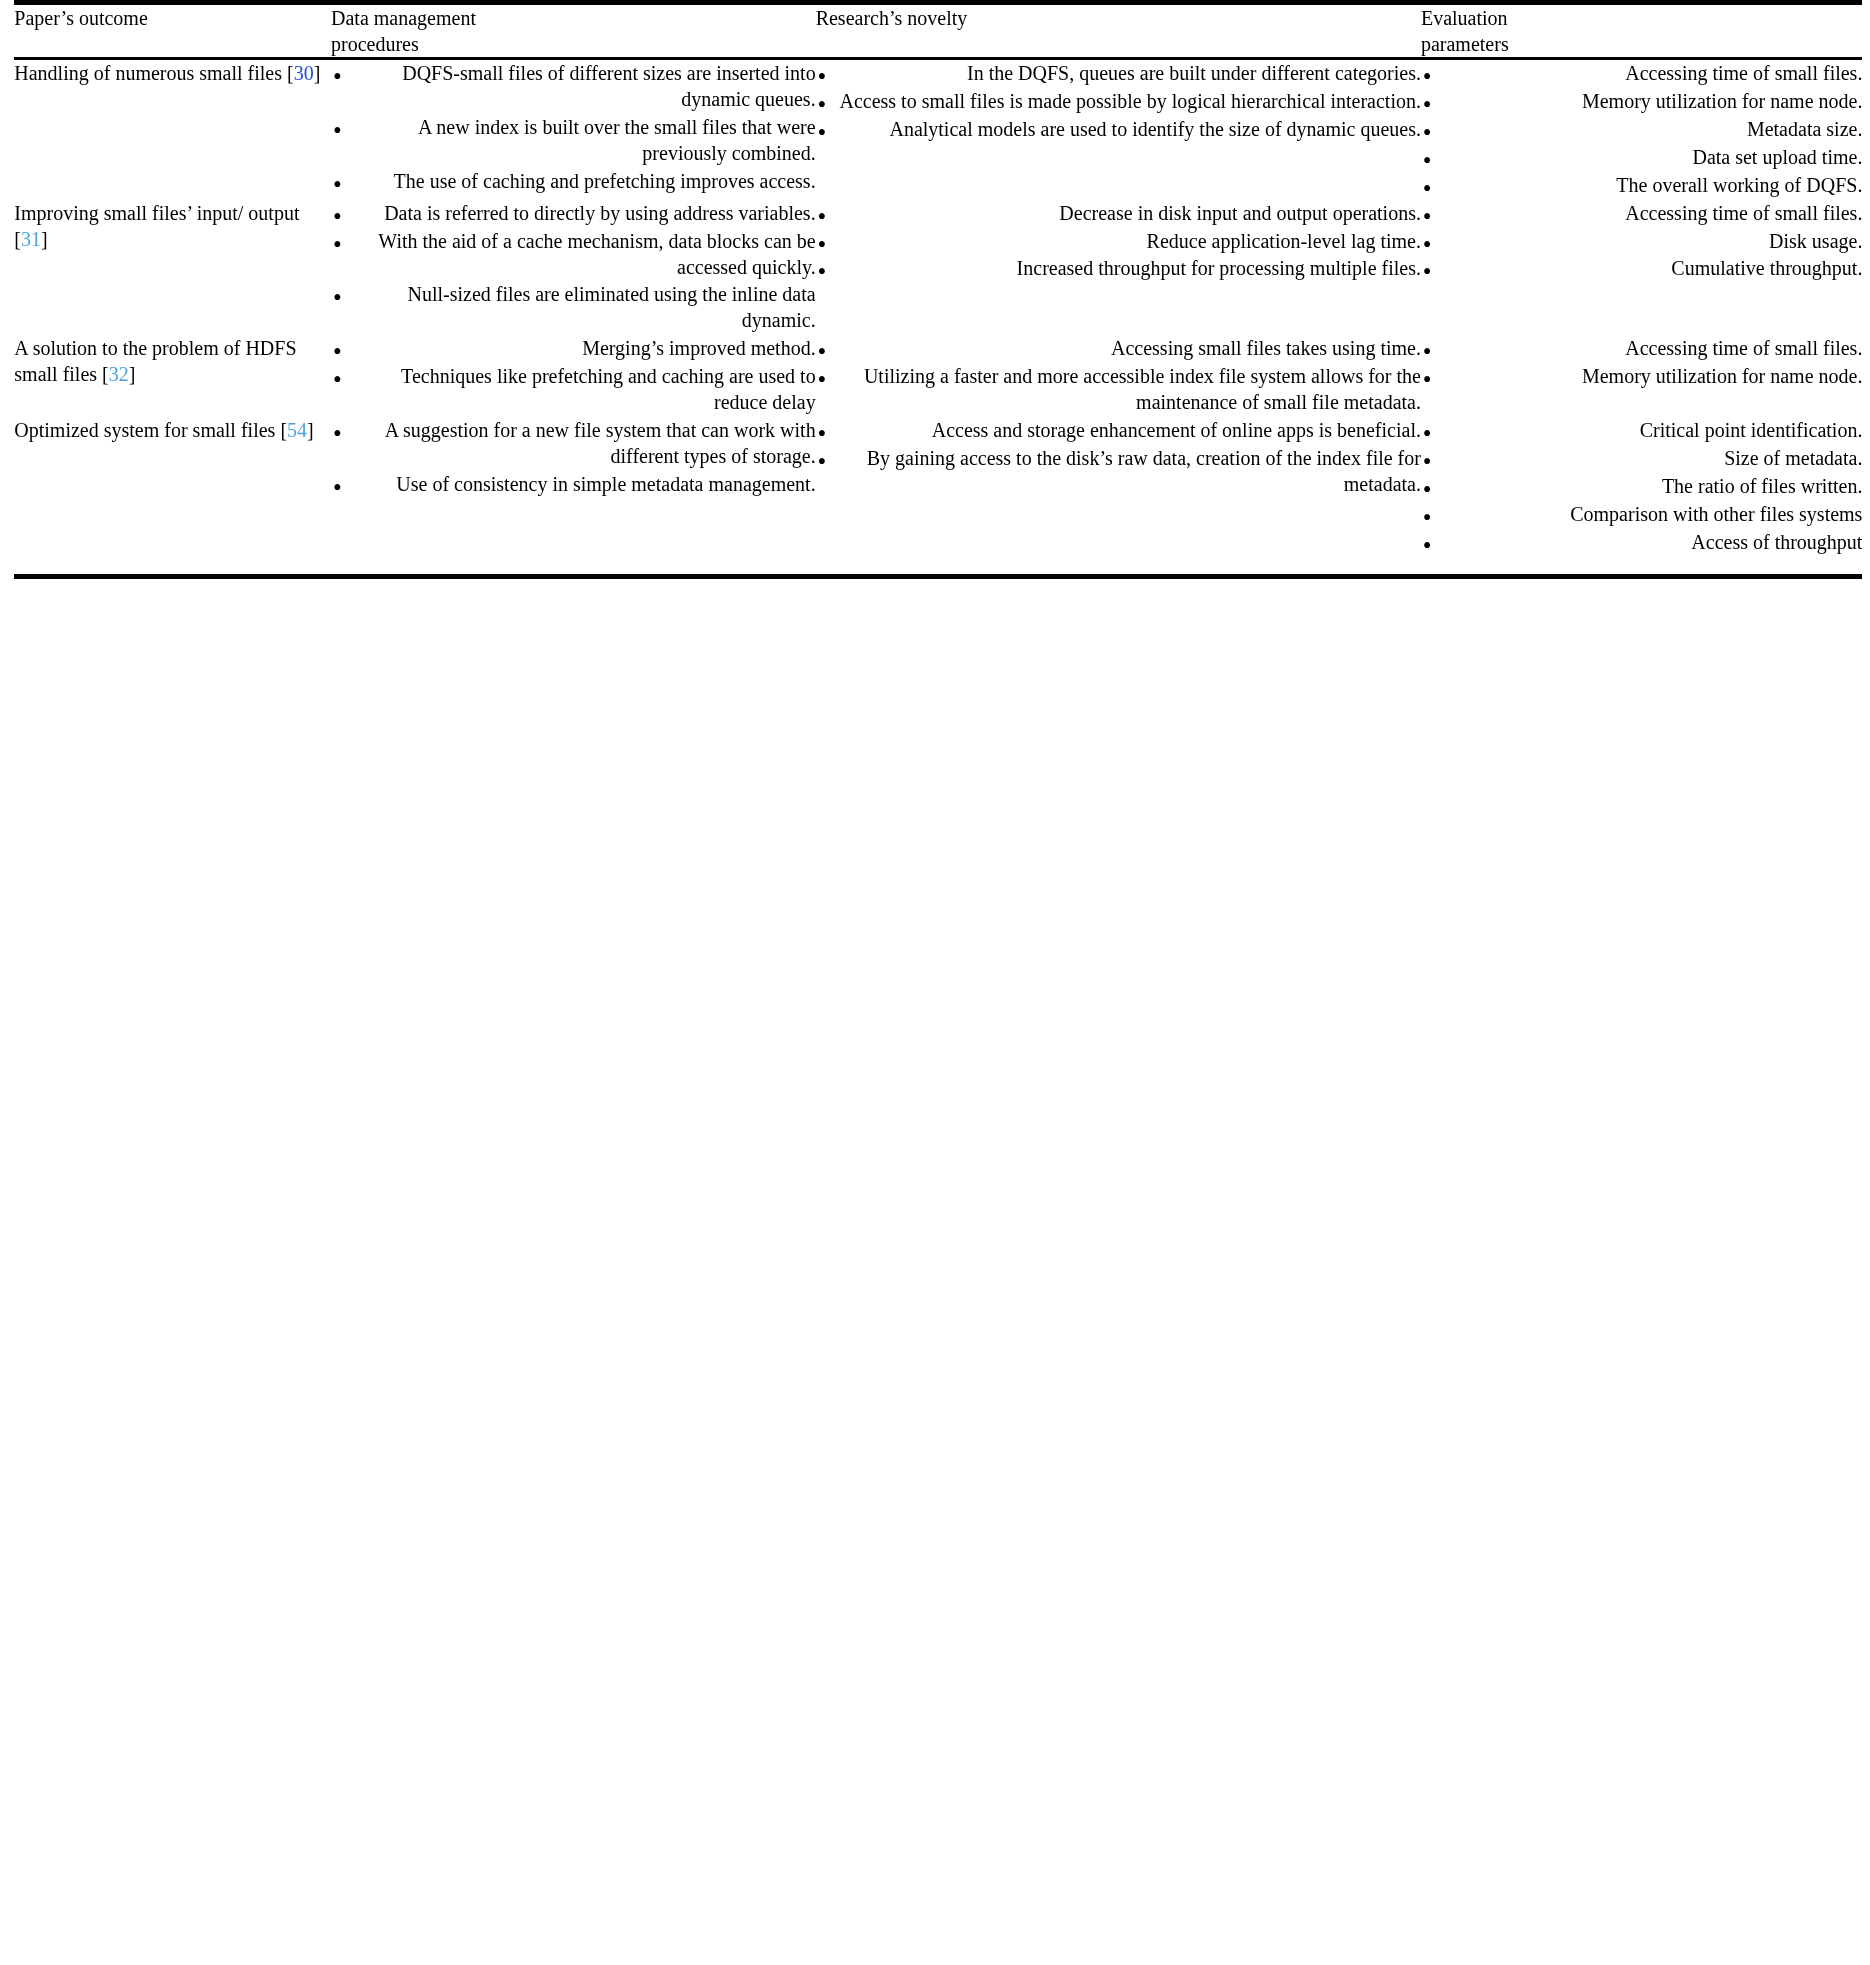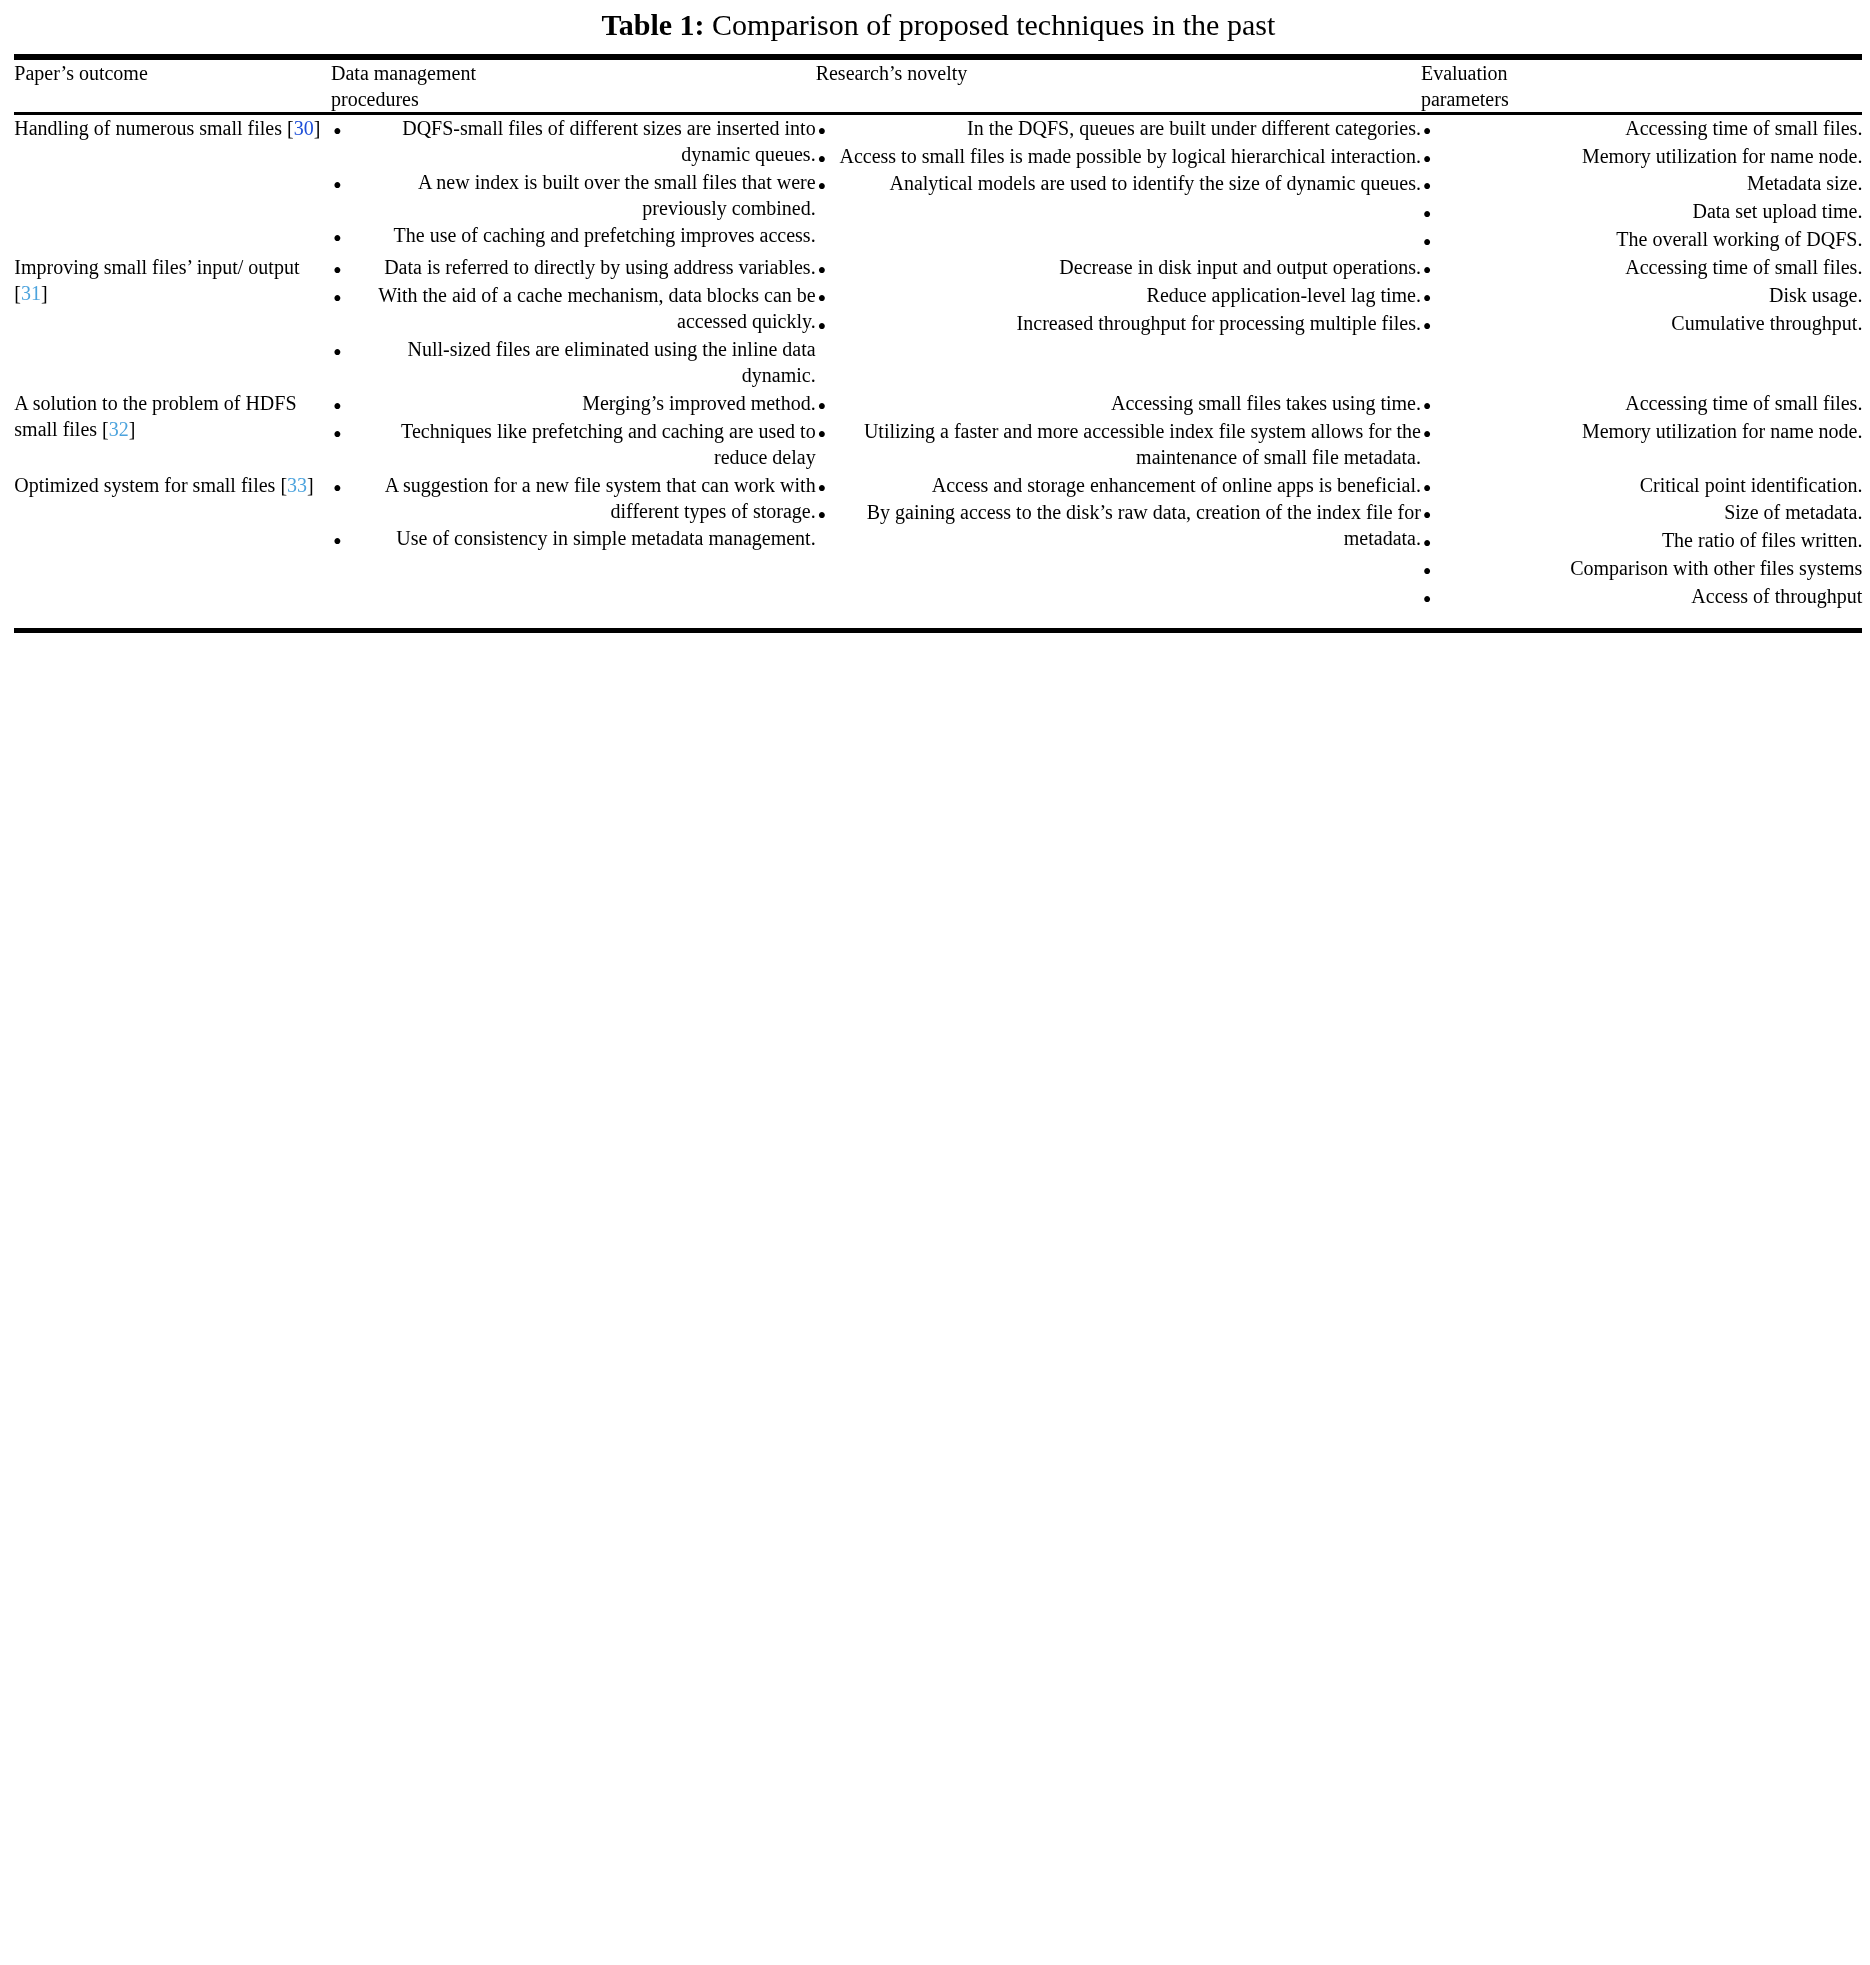--- a/index.html
+++ b/index.html
@@ -110,24 +110,20 @@
   .cite {
     color: #4ca3dd;
   }
   .bottom-spacer { height: 17px; }
 </style>
 </head>
 <body>
 
 <div class="table-figure">
 
-  <div class="caption">
-    <span class="caption-label">Table 1:</span>
-    <span class="caption-text">Comparison of proposed techniques in the past</span>
-  </div>
 
   <div class="rule-thick"></div>
 
   <table class="cmp">
     <colgroup>
       <col class="c1">
         <col class="c2">
         <col class="c3">
         <col class="c4">
     </colgroup>
@@ -228,21 +224,21 @@
             </ul>
           </td>
           <td>
             <ul class="bullets">
               <li>Accessing time of small files.</li>
               <li>Memory utilization for name node.</li>
             </ul>
           </td>
         </tr>
         <tr class="body-row">
-          <td class="outcome-cell"><span>Optimized system for small files </span><span>[</span><span class="cite" style="color: rgb(76, 163, 221);">33</span><span>]</span></td>
+          <td class="outcome-cell"><span>Optimized system for small files </span><span>[</span><span class="cite" style="color: rgb(76, 163, 221);">54</span><span>]</span></td>
           <td>
             <ul class="bullets">
               <li>A suggestion for a new file system that can work with different types of storage.</li>
               <li>Use of consistency in simple metadata management.</li>
             </ul>
           </td>
           <td>
             <ul class="bullets">
               <li>Access and storage enhancement of online apps is beneficial.</li>
               <li>By gaining access to the disk’s raw data, creation of the index file for metadata.</li>

